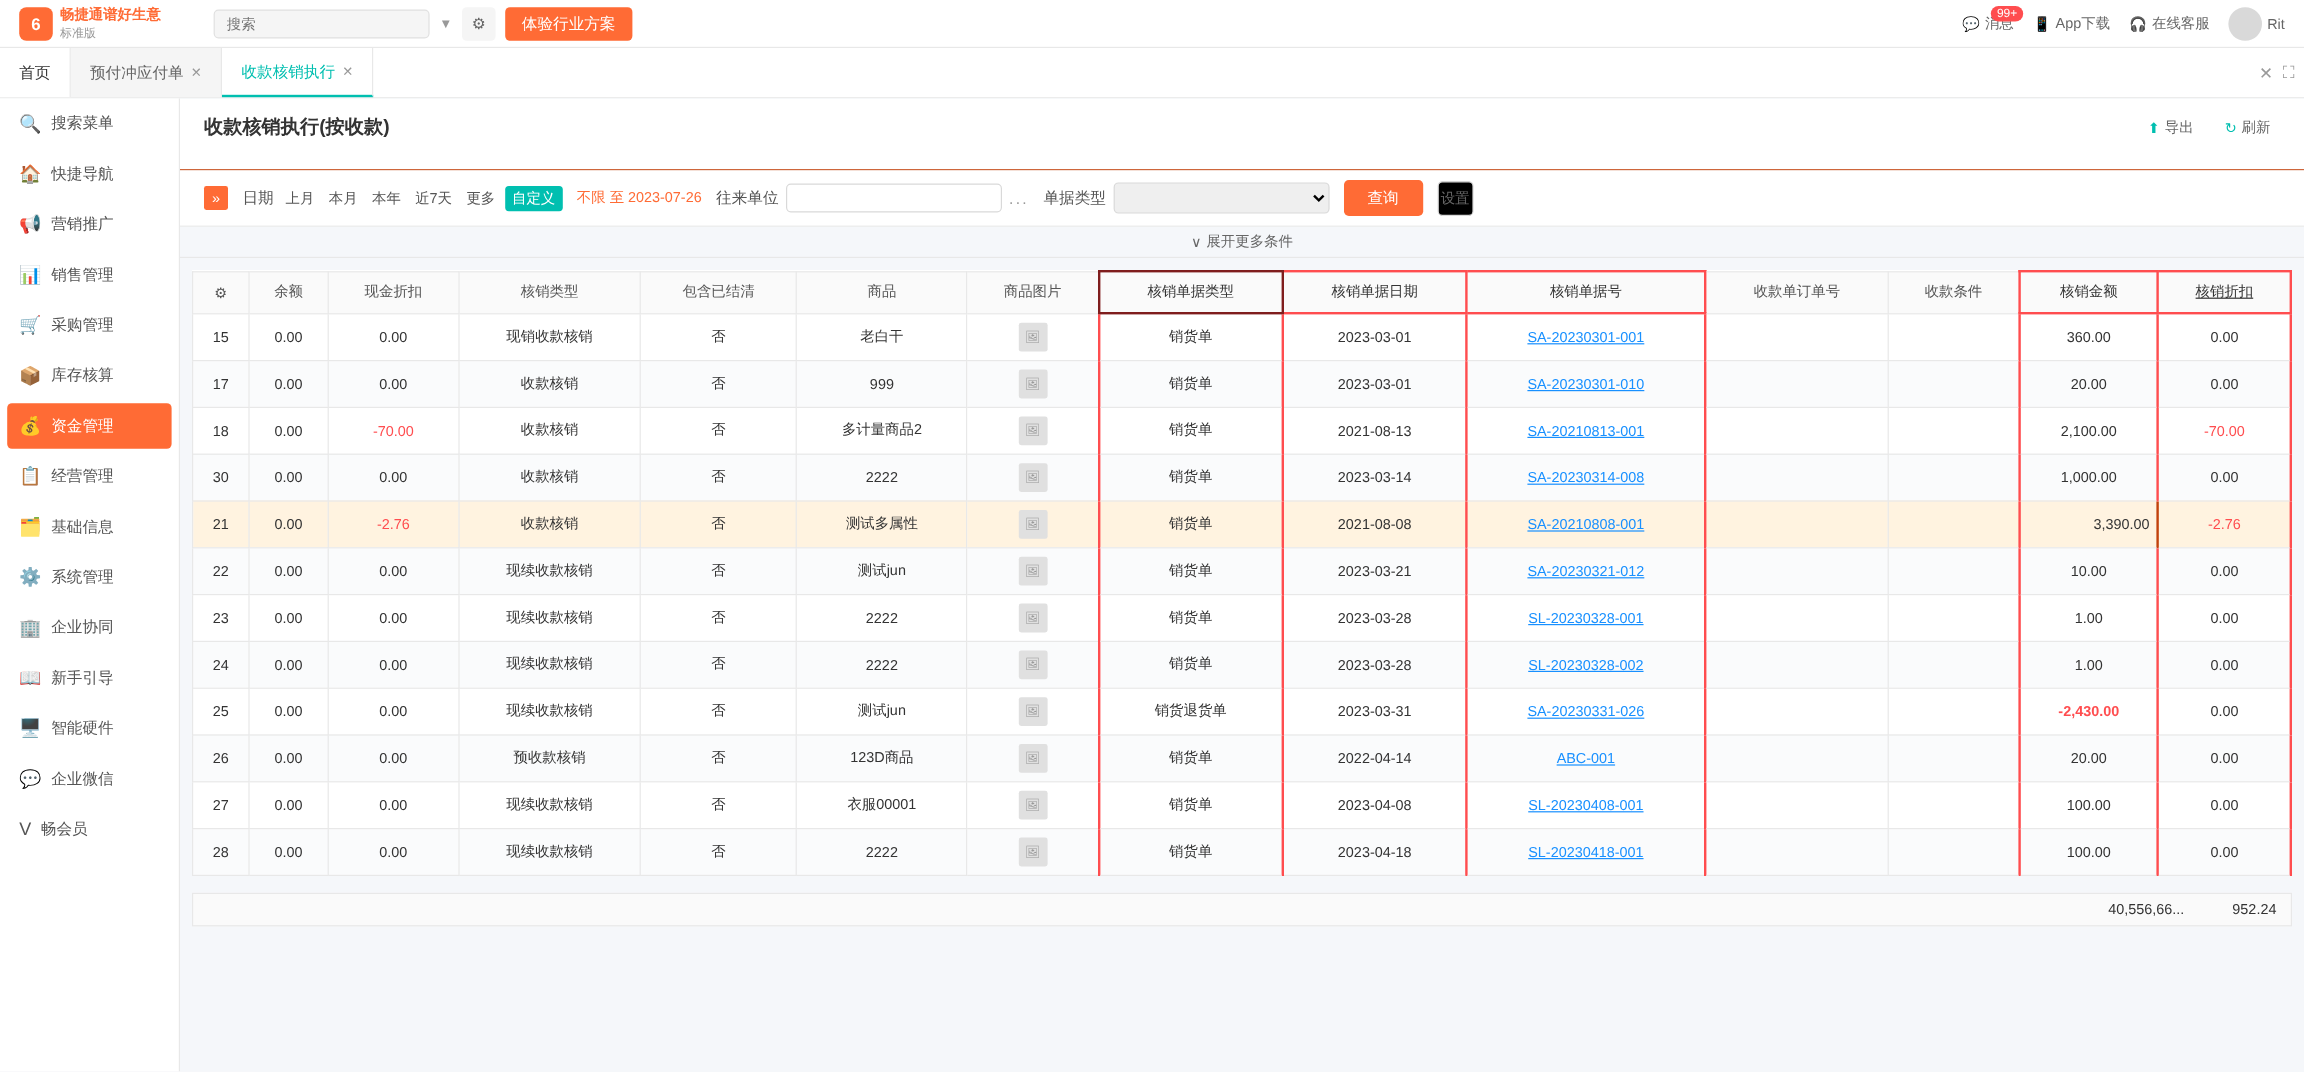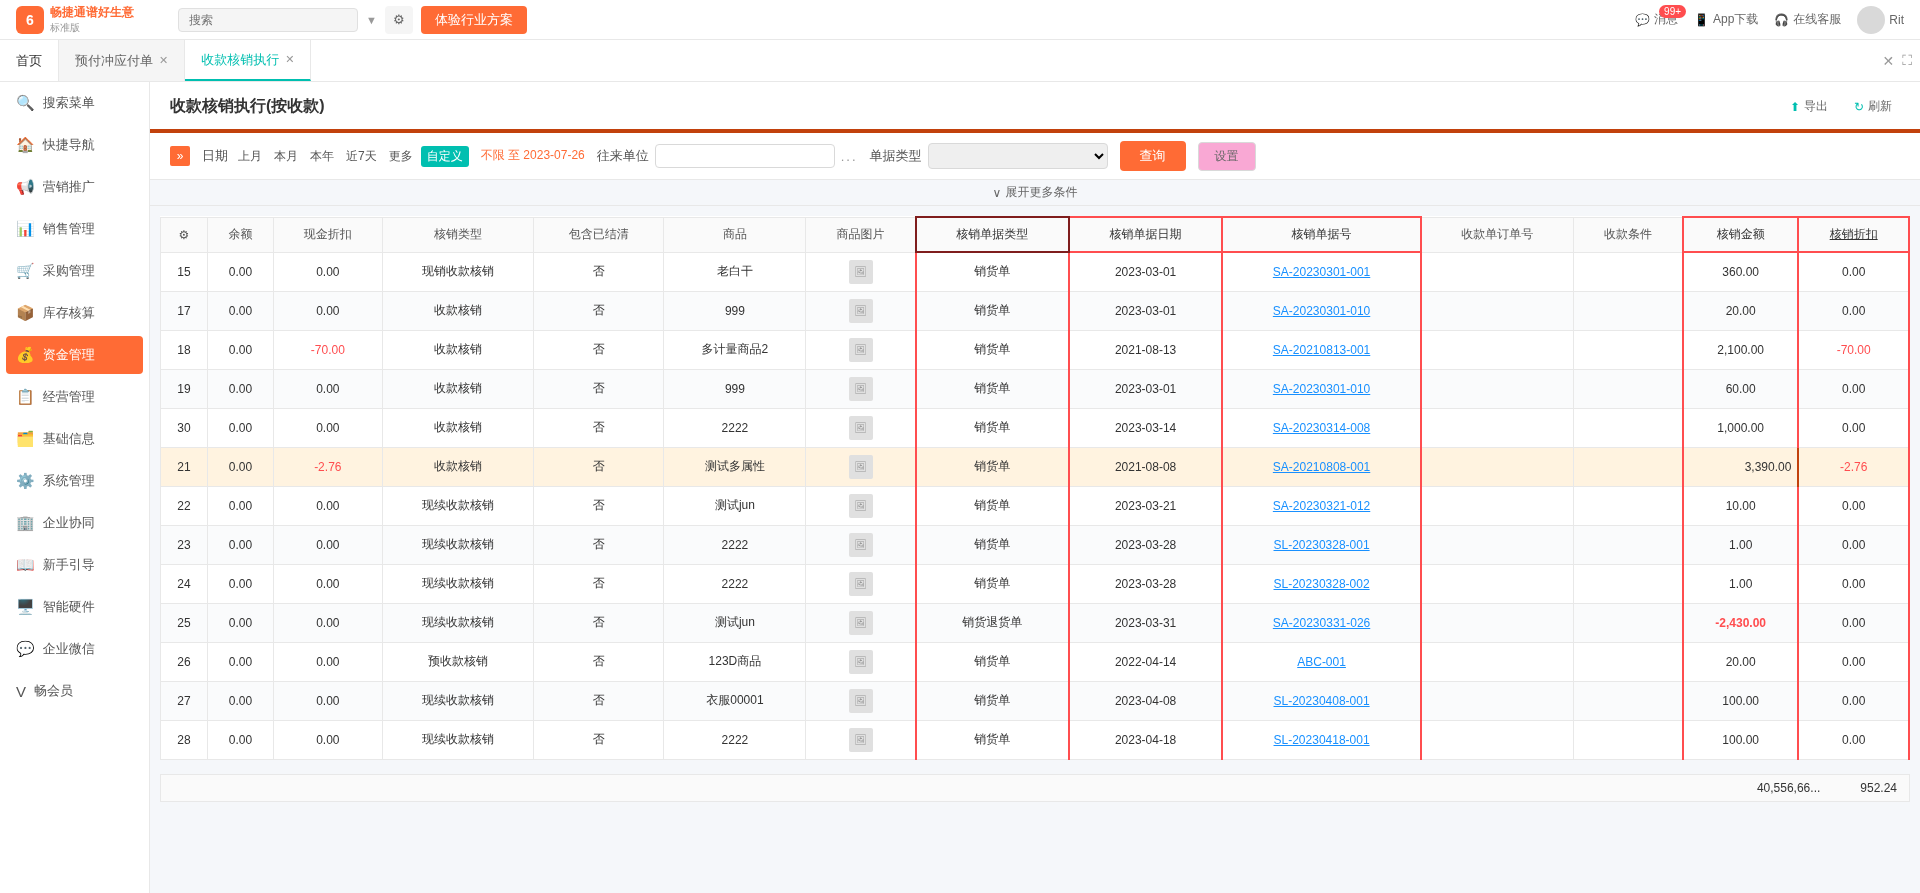--- a/index.html
+++ b/index.html
@@ -82,22 +82,22 @@
       flex: 1;
       display: flex;
       flex-direction: column;
       overflow: hidden;
       background: #f5f7fa;
     }
 
     
     .page-header {
       background: #fff;
-      padding: 12px 20px 0 20px;
-      border-bottom: 4px solid #c2410c;
+      padding: 12px 20px 12px 20px;
+      border-bottom: 1px solid #c2410c;
     }
     .page-title-row {
       display: flex;
       align-items: center;
       justify-content: space-between;
       margin-bottom: 10px;
     }
     .page-title { font-size: 16px; font-weight: bold; color: #333; }
     .header-actions { display: flex; gap: 10px; align-items: center; }
     .action-btn { display: flex; align-items: center; gap: 4px; font-size: 12px; color: #666; cursor: pointer; padding: 4px 8px; }
@@ -129,21 +129,21 @@
     .filter-group { display: flex; align-items: center; gap: 6px; }
     .filter-label { color: #555; font-size: 13px; }
     .date-options { display: flex; gap: 4px; align-items: center; }
     .date-opt { font-size: 12px; color: #555; cursor: pointer; padding: 2px 4px; }
     .date-opt.custom { color: #fff; background: #00bfb0; border-radius: 3px; padding: 2px 6px; }
     .date-range { font-size: 12px; color: #ff6b35; }
     .filter-input { border: 1px solid #d9d9d9; border-radius: 4px; padding: 4px 10px; font-size: 12px; width: 180px; }
     .filter-dots { color: #999; letter-spacing: 2px; }
     .filter-select { border: 1px solid #d9d9d9; border-radius: 4px; padding: 4px 8px; font-size: 12px; width: 180px; }
     .query-btn { background: #ff6b35; color: #fff; border: none; border-radius: 4px; padding: 6px 20px; font-size: 13px; cursor: pointer; }
-    .set-btn { background: #f9a8d4; color: #666; border: 1px solid #d9d9d9; border-radius: 4px; padding: 5px 16px; font-size: 12px; cursor: pointer; }
+    .set-btn { background: #000000; color: #666; border: 1px solid #d9d9d9; border-radius: 4px; padding: 5px 2px; font-size: 12px; cursor: pointer; }
 
     
     .expand-more-row {
       background: #f5f7fa;
       padding: 4px 0;
       display: flex;
       justify-content: center;
       align-items: center;
       border-bottom: 1px solid #e8e8e8;
       cursor: pointer;
@@ -453,38 +453,20 @@
               </td>
     <td style="border-left:2px solid #ff4d4f;border-right:2px solid #ff4d4f;">销货单</td>
     <td style="border-left:2px solid #ff4d4f;border-right:2px solid #ff4d4f;">2021-08-13</td>
     <td style="border-left:2px solid #ff4d4f;border-right:2px solid #ff4d4f;"><span class="link-text">SA-20210813-001</span></td>
     <td></td>
     <td></td>
     <td style="border-left:2px solid #ff4d4f;border-right:2px solid #ff4d4f;">2,100.00</td>
     <td style="border-left:2px solid #ff4d4f;border-right:2px solid #ff4d4f;" class="red-text">-70.00</td>
   </tr>
             <tr>
-    <td>19</td>
-    <td>0.00</td>
-    <td>0.00</td>
-    <td>收款核销</td>
-    <td>否</td>
-    <td>999</td>
-    <td>
-                <div style="width:24px;height:24px;background:#e0e0e0;border-radius:2px;margin:auto;display:flex;align-items:center;justify-content:center;font-size:10px;color:#999;">🖼</div>
-              </td>
-    <td style="border-left:2px solid #ff4d4f;border-right:2px solid #ff4d4f;">销货单</td>
-    <td style="border-left:2px solid #ff4d4f;border-right:2px solid #ff4d4f;">2023-03-01</td>
-    <td style="border-left:2px solid #ff4d4f;border-right:2px solid #ff4d4f;"><span class="link-text">SA-20230301-010</span></td>
-    <td></td>
-    <td></td>
-    <td style="border-left:2px solid #ff4d4f;border-right:2px solid #ff4d4f;">60.00</td>
-    <td style="border-left:2px solid #ff4d4f;border-right:2px solid #ff4d4f;">0.00</td>
-  </tr>
-            <tr>
     <td>30</td>
     <td>0.00</td>
     <td>0.00</td>
     <td>收款核销</td>
     <td>否</td>
     <td>2222</td>
     <td>
                 <div style="width:24px;height:24px;background:#e0e0e0;border-radius:2px;margin:auto;display:flex;align-items:center;justify-content:center;font-size:10px;color:#999;">🖼</div>
               </td>
     <td style="border-left:2px solid #ff4d4f;border-right:2px solid #ff4d4f;">销货单</td>

